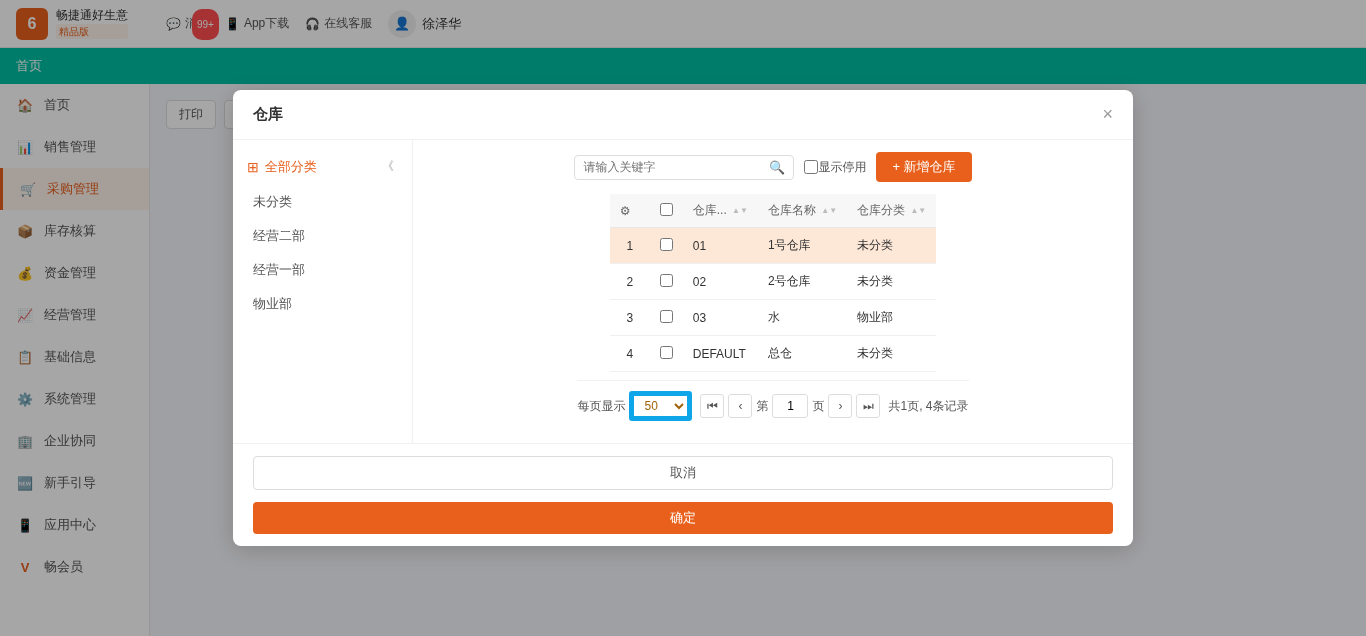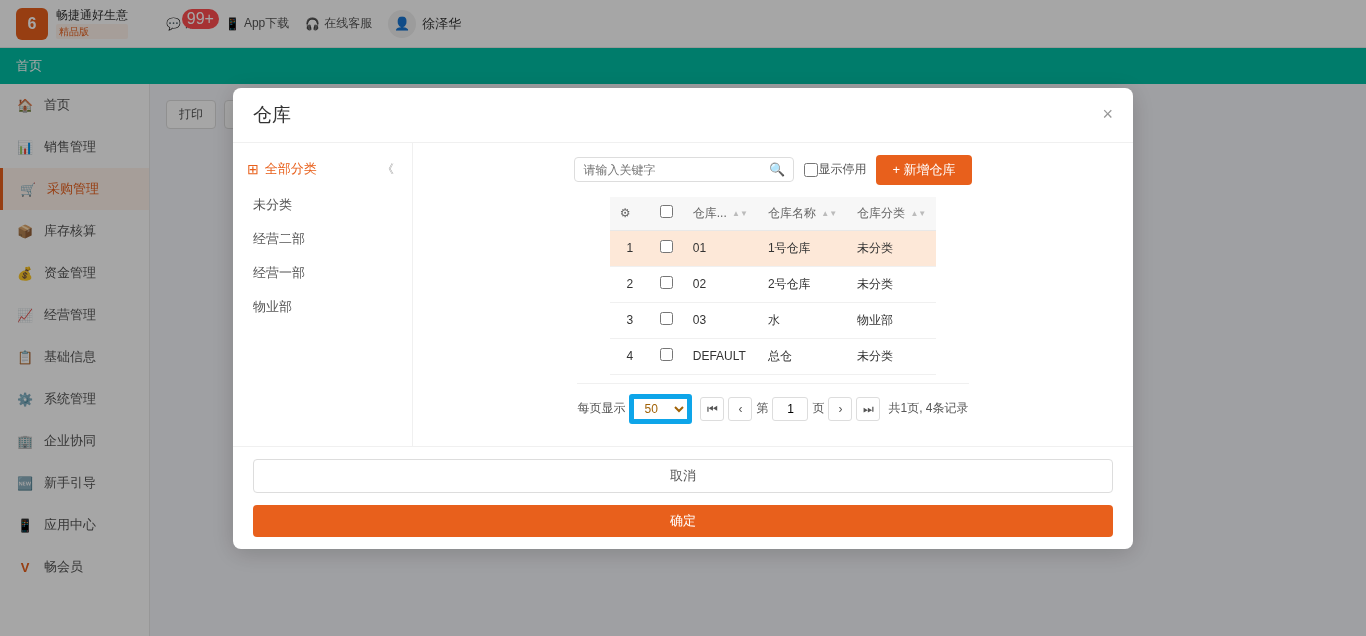--- a/index.html
+++ b/index.html
@@ -41,21 +41,21 @@
 
     .header-center { flex: 1; display: flex; align-items: center; gap: 12px; padding-left: 16px; }
     .gear-btn { width: 32px; height: 32px; display: flex; align-items: center; justify-content: center; color: #666; cursor: pointer; font-size: 16px; }
     .trial-btn {
       background: #e8601c; color: #fff; border: none; border-radius: 4px;
       padding: 6px 16px; cursor: pointer; font-size: 13px;
     }
 
     .header-right { display: flex; align-items: center; gap: 16px; }
     .notif-item { display: flex; align-items: center; gap: 4px; color: #555; cursor: pointer; font-size: 12px; position: relative; }
-    .badge { background: #ff4d4f; color: #fff; border-radius: 10px; padding: 1px 5px; font-size: 16px; position: absolute; top: -6px; right: -10px; }
+    .badge { background: #ff4d4f; color: #fff; border-radius: 10px; padding: 10px 5px; font-size: 10px; position: absolute; top: -6px; right: -10px; }
     .user-area { display: flex; align-items: center; gap: 6px; color: #333; cursor: pointer; }
     .user-avatar { width: 28px; height: 28px; background: #f0f0f0; border-radius: 50%; display: flex; align-items: center; justify-content: center; color: #999; }
 
     
     .sub-header {
       height: 36px;
       background: #00bfa5;
       display: flex;
       align-items: center;
       padding: 0 16px;
@@ -111,21 +111,21 @@
       box-shadow: 0 4px 24px rgba(0,0,0,0.18);
       display: flex;
       flex-direction: column;
       overflow: hidden;
     }
     .modal-header {
       display: flex; align-items: center; justify-content: space-between;
       padding: 14px 20px;
       border-bottom: 1px solid #f0f0f0;
     }
-    .modal-title { font-size: 19px; font-weight: normal; color: #333; }
+    .modal-title { font-size: 15px; font-weight: bold; color: #333; }
     .modal-close { cursor: pointer; color: #999; font-size: 18px; }
 
     .modal-body { display: flex; flex: 1; overflow: hidden; }
 
     
     .cat-sidebar {
       width: 180px;
       border-right: 1px solid #f0f0f0;
       padding: 8px 0;
       flex-shrink: 0;

